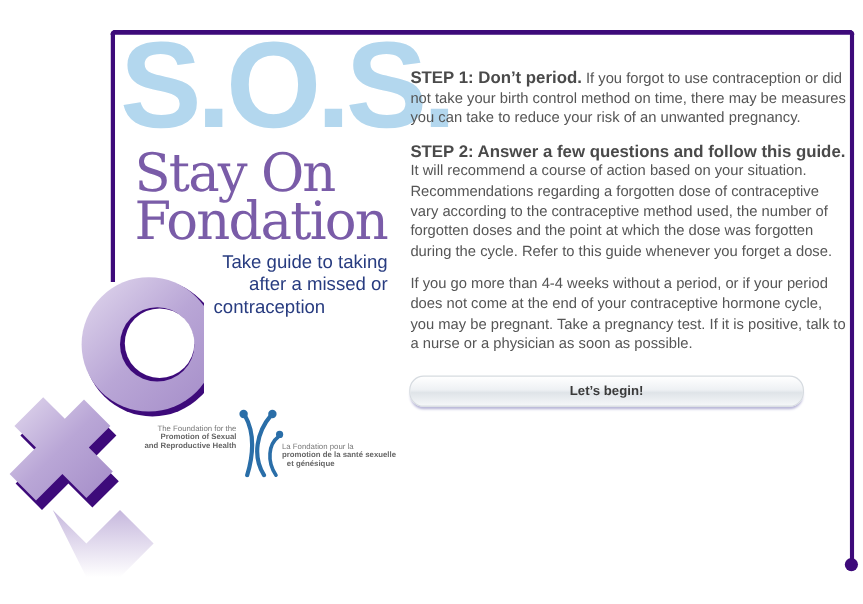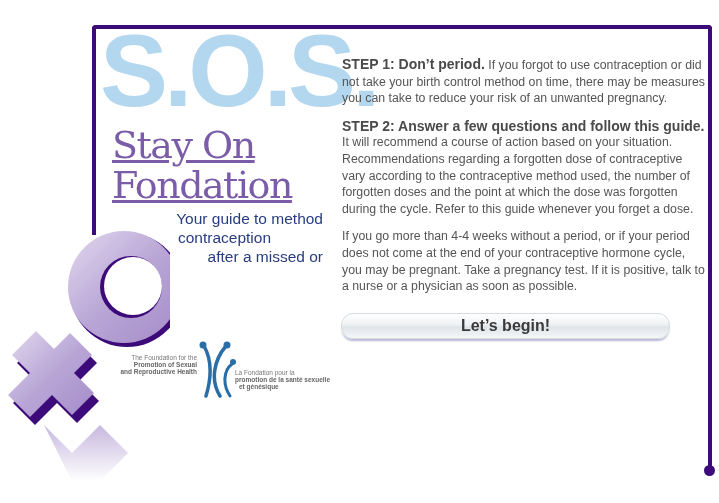--- a/index.html
+++ b/index.html
@@ -12,21 +12,21 @@
                 border-left:4px solid #3d0a7a; border-top-left-radius:9px; box-sizing:border-box; }
   .frame-right { position:absolute; left:708px; top:25px; width:4px; height:446px;
                  border-right:4px solid #3d0a7a; border-top-right-radius:9px; box-sizing:border-box; }
   .frame-dot { position:absolute; left:704px; top:465px; width:11px; height:11px;
                background:#3d0a7a; border-radius:50%; }
 
   .sos { position:absolute; left:100px; top:20px; font-family:Liberation Sans, sans-serif;
          font-weight:bold; font-size:102px; color:#b3d7ee; letter-spacing:-4px; line-height:1; }
 
   .title { position:absolute; left:112px; top:125px; font-family:"DejaVu Serif", "Liberation Serif", serif;
-           color:#7a5ca8; font-size:38px; line-height:40px; letter-spacing:-1.5px;text-decoration:underline; }
+           color:#7a5ca8; font-size:44px; line-height:40px; letter-spacing:-1.5px; }
 
   .tagline { position:absolute; right:396px; top:209px; text-align:right; color:#283c80;
              font-family:"Liberation Sans", sans-serif; font-size:15.5px; line-height:19px; }
   .tagline div { white-space:nowrap; }
 
   .female-symbol { position:absolute; left:0; top:225px; width:170px; height:260px; }
 
   .logo { position:absolute; left:120px; top:340px; width:215px; height:60px; }
   .logo-en { position:absolute; left:0; top:14px; width:77px; text-align:right;
              font-family:"Liberation Sans", sans-serif; font-size:6.5px; line-height:7px; color:#777; }
@@ -38,41 +38,41 @@
 
   .content { position:absolute; left:342px; top:56px; width:365px; color:#555555;
              font-family:"Liberation Sans", sans-serif; font-size:12.3px; line-height:16.6px; }
   .content p { margin:0 0 11px 0; }
   .content .step { font-weight:bold; color:#4a4a4a; font-size:14px; }
 
   .begin-btn { position:absolute; left:341px; top:313px; width:327px; height:24px;
                border-radius:12px; background:linear-gradient(#ffffff 0%, #eef1f4 45%, #dfe4e8 55%, #f5f7f9 100%);
                border:1px solid #d6dbe0; box-shadow:0 3px 2px -1px #b9b7d8;
                display:flex; align-items:center; justify-content:center;
-               font-family:"Liberation Sans", sans-serif; font-weight:bold; font-size:16px; color:#3a3a3a; cursor:pointer; }
+               font-family:"Liberation Sans", sans-serif; font-weight:bold; font-size:11px; color:#3a3a3a; cursor:pointer; }
 </style>
 </head>
 <body>
 
 <div class="frame-top"></div>
 <div class="frame-left"></div>
 <div class="frame-right"></div>
 <div class="frame-dot"></div>
 
 <div class="sos">S.O.S.</div>
 
 <div class="title">
   <div>Stay On</div>
   <div>Fondation</div>
 </div>
 
 <div class="tagline">
-  <div style="padding-right:0">Your guide to method</div>
+  <div style="padding-right:0">Take guide to taking</div>
+  <div style="padding-right:0">after a missed or</div>
   <div style="padding-right:52px">contraception</div>
-  <div style="padding-right:0">after a missed or</div>
 </div>
 
 <svg class="female-symbol" viewBox="0 0 170 260">
   <defs>
     <linearGradient id="lg1" x1="0" y1="0" x2="1" y2="1">
       <stop offset="0" stop-color="#e2d9ee"></stop>
       <stop offset="0.5" stop-color="#b9a6d6"></stop>
       <stop offset="1" stop-color="#a48cc8"></stop>
     </linearGradient>
     <linearGradient id="lg2" x1="0" y1="0" x2="0" y2="1">

